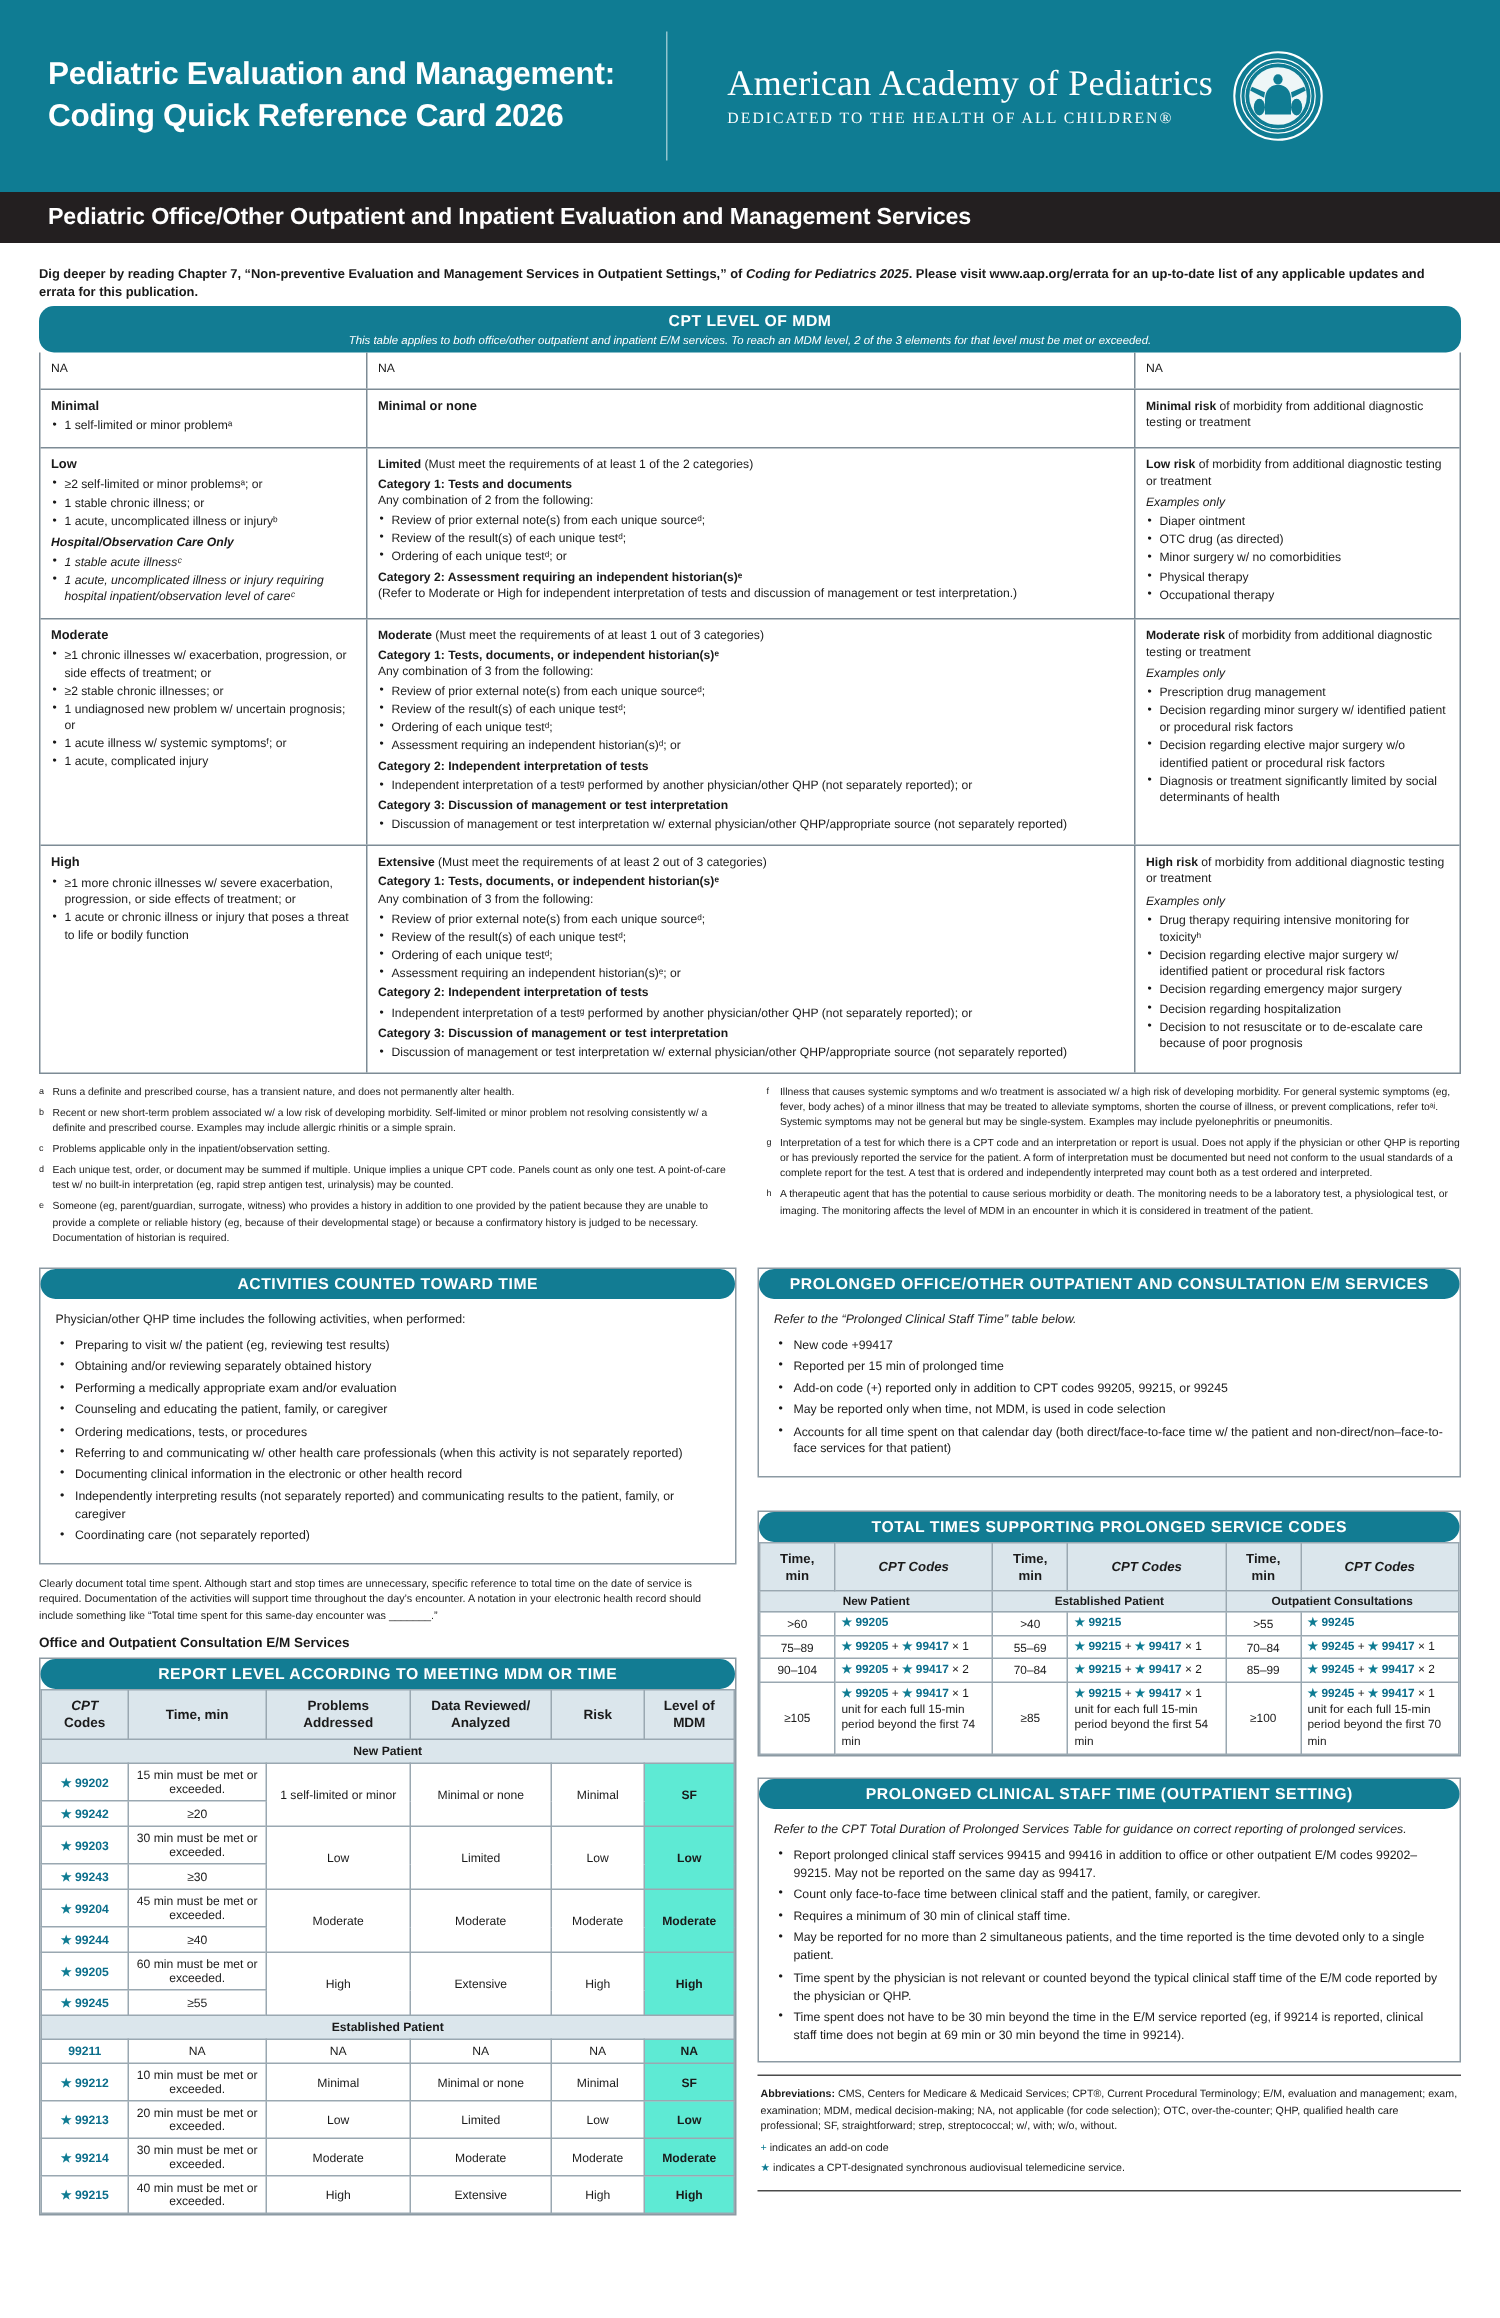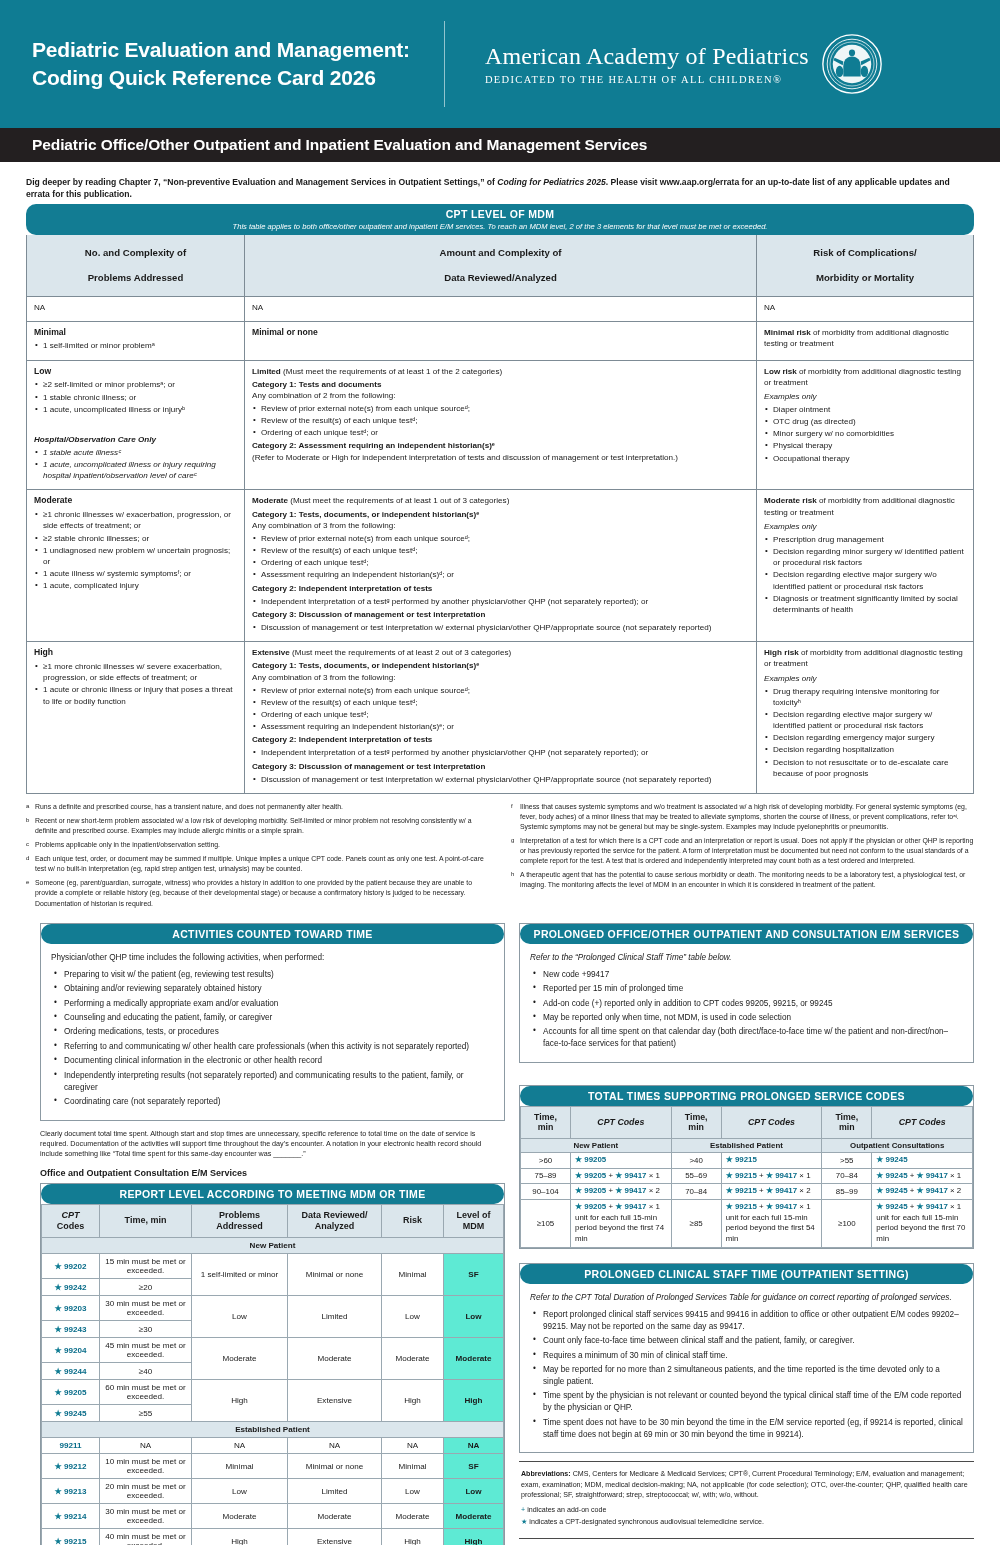--- a/index.html
+++ b/index.html
@@ -51,38 +51,38 @@
   .mdmhead { display:flex; background:#dbe6ec; border-bottom:1px solid #7d8b95; }
   .mdmhead div { text-align:center; font-weight:bold; font-size:9.6px; line-height:1.3; padding:6px 4px; }
   .c1 { width:218px; flex:0 0 218px; border-right:1px solid #7d8b95; }
   .c2 { flex:1 1 auto; border-right:1px solid #7d8b95; }
   .c3 { width:216px; flex:0 0 216px; }
   .mdmrow { display:flex; border-bottom:1px solid #7d8b95; }
   .mdmrow:last-child { border-bottom:none; }
   .mdmrow > div { padding:5px 7px 7px 7px; font-size:8.1px; line-height:1.38; }
   .mdmrow .c1, .mdmrow .c2 { border-right:1px solid #7d8b95; }
   .lvl { font-weight:bold; font-size:8.6px; }
-  .sub-it { font-style:italic; font-weight:bold; margin-top:19px; }
+  .sub-it { font-style:italic; font-weight:bold; margin-top:3px; }
   ul.b { list-style:none; margin:2px 0 0 0; padding:0; }
   ul.b li { position:relative; padding-left:9px; margin-bottom:1px; }
   ul.b li:before { content:"\2022"; position:absolute; left:1px; top:-1px; font-size:8px; }
   ul.b.it li { font-style:italic; }
   .cat { font-weight:bold; margin-top:2px; }
   .ex { font-style:italic; margin-top:3px; }
   .nb { font-weight:bold; }
 
   
   .fn-wrap { display:flex; gap:22px; padding:8px 26px 0 26px; }
   .fn-col { flex:1; font-size:6.9px; line-height:1.46; }
   .fn { display:flex; margin-bottom:4px; }
   .fn .mk { flex:0 0 9px; font-size:6px; }
 
   
   .lower { display:flex; gap:14px; padding:10px 26px 0 26px; }
-  .lcol { width:465px; flex:0 0 465px;margin-left:14px; }
+  .lcol { width:465px; flex:0 0 465px; }
   .rcol { flex:1 1 auto; }
 
   .panel { border:1px solid #8c9aa3; margin-bottom:8px; }
   .panel .body { padding:8px 10px 9px 10px; font-size:8.2px; line-height:1.46; }
   .panel .body .lead { margin-bottom:5px; }
   ul.p { list-style:none; margin:0; padding:0; }
   ul.p li { position:relative; padding-left:13px; margin-bottom:2.5px; }
   ul.p li:before { content:"\2022"; position:absolute; left:3px; top:-1px; }
   .note { font-size:7.2px; line-height:1.44; margin:6px 0 8px 0; }
   .subhead { font-size:9px; font-weight:bold; margin:2px 0 5px 0; }
@@ -156,34 +156,20 @@
     <span>Dig deeper by reading Chapter 7, “Non-preventive Evaluation and Management Services in Outpatient Settings,” of </span><i>Coding for Pediatrics 2025</i><span>. Please visit www.aap.org/errata for an up-to-date list of any applicable updates and errata for this publication.</span>
   </div>
 
   <div style="margin:0 26px;">
     <div class="band">
       <span>CPT LEVEL OF MDM</span>
       <span class="sub">This table applies to both office/other outpatient and inpatient E/M services. To reach an MDM level, 2 of the 3 elements for that level must be met or exceeded.</span>
     </div>
   </div>
   <div class="mdm">
-    <div class="mdmhead">
-      <div class="c1">
-        <div>No. and Complexity of</div>
-        <div>Problems Addressed</div>
-      </div>
-      <div class="c2">
-        <div>Amount and Complexity of</div>
-        <div>Data Reviewed/Analyzed</div>
-      </div>
-      <div class="c3">
-        <div>Risk of Complications/</div>
-        <div>Morbidity or Mortality</div>
-      </div>
-    </div>
 
     <div class="mdmrow">
       <div class="c1">NA</div>
       <div class="c2">NA</div>
       <div class="c3">NA</div>
     </div>
 
     <div class="mdmrow">
       <div class="c1">
         <div class="lvl">Minimal</div>

